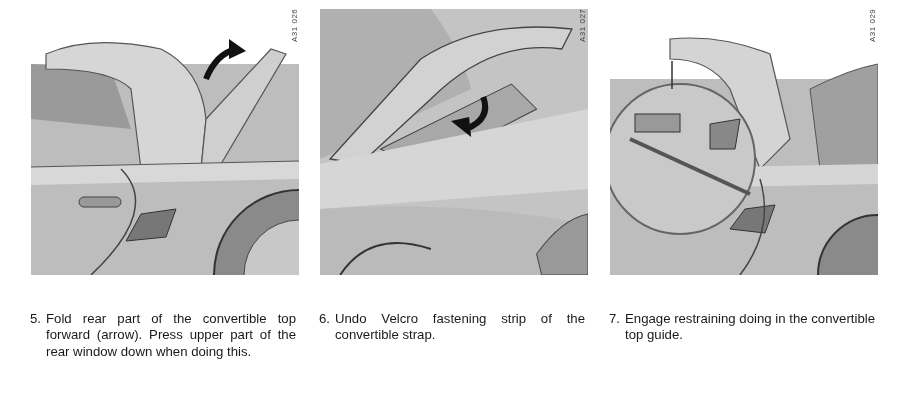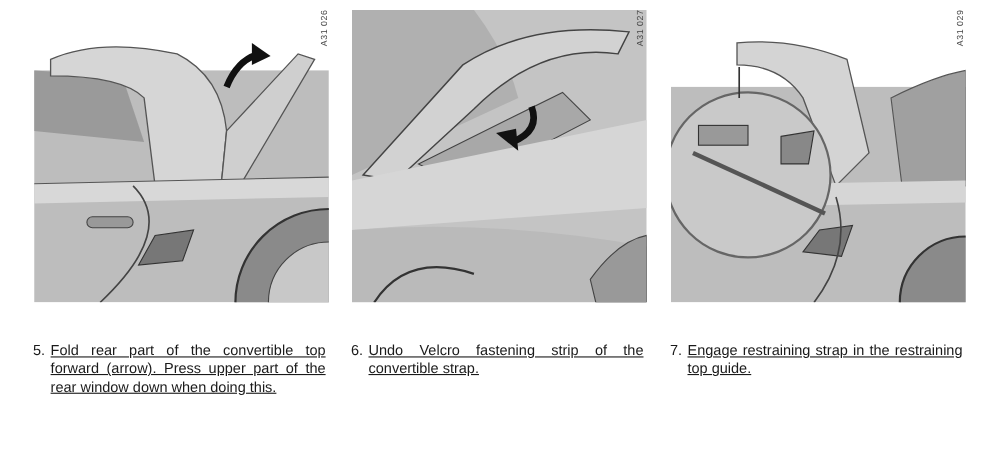--- a/index.html
+++ b/index.html
@@ -2,21 +2,21 @@
 <html><head>
 <meta charset="utf-8">
 <style>
   html, body { margin:0; padding:0; background:#ffffff; }
   body { width:900px; height:411px; position:relative; overflow:hidden; font-family:"Liberation Sans", sans-serif; }
   .panel { position:absolute; top:9px; width:268px; height:266px; overflow:hidden; }
   .panel svg { display:block; width:100%; height:100%; }
   .figcode { position:absolute; font-size:8px; color:#444; transform:rotate(-90deg); transform-origin:left top; white-space:nowrap; letter-spacing:0.5px; }
   .caption { position:absolute; top:311px; width:266px; font-size:13.2px; line-height:16.4px; color:#1a1a1a; text-align:justify; }
   .caption .num { position:absolute; left:0; top:0; }
-  .caption .txt { display:block; padding-left:16px;text-decoration:underline; }
+  .caption .txt { display:block; padding-left:16px; }
 </style>
 </head>
 <body>
 
 <div class="panel" style="left:31px;">
   <svg viewBox="0 0 268 266" preserveAspectRatio="none">
     <rect width="268" height="266" fill="#ffffff"></rect>
     <rect y="55" width="268" height="211" fill="#bdbdbd"></rect>
     <path d="M0 55 L80 60 L100 120 L0 110 Z" fill="#9a9a9a"></path>
     <path d="M15 45 Q60 25 130 40 Q170 60 175 110 L170 160 L110 160 L100 80 Q80 60 15 60 Z" fill="#d6d6d6" stroke="#555" stroke-width="1.2"></path>
@@ -73,14 +73,14 @@
 <div class="caption" style="left:30px;">
   <span class="num">5.</span>
   <span class="txt">Fold rear part of the convertible top forward (arrow). Press upper part of the rear window down when doing this.</span>
 </div>
 <div class="caption" style="left:319px;">
   <span class="num">6.</span>
   <span class="txt">Undo Velcro fastening strip of the convertible strap.</span>
 </div>
 <div class="caption" style="left:609px;">
   <span class="num">7.</span>
-  <span class="txt">Engage restraining strap in the restraining top guide.</span>
+  <span class="txt">Engage restraining doing in the convertible top guide.</span>
 </div>
 
 </body></html>

